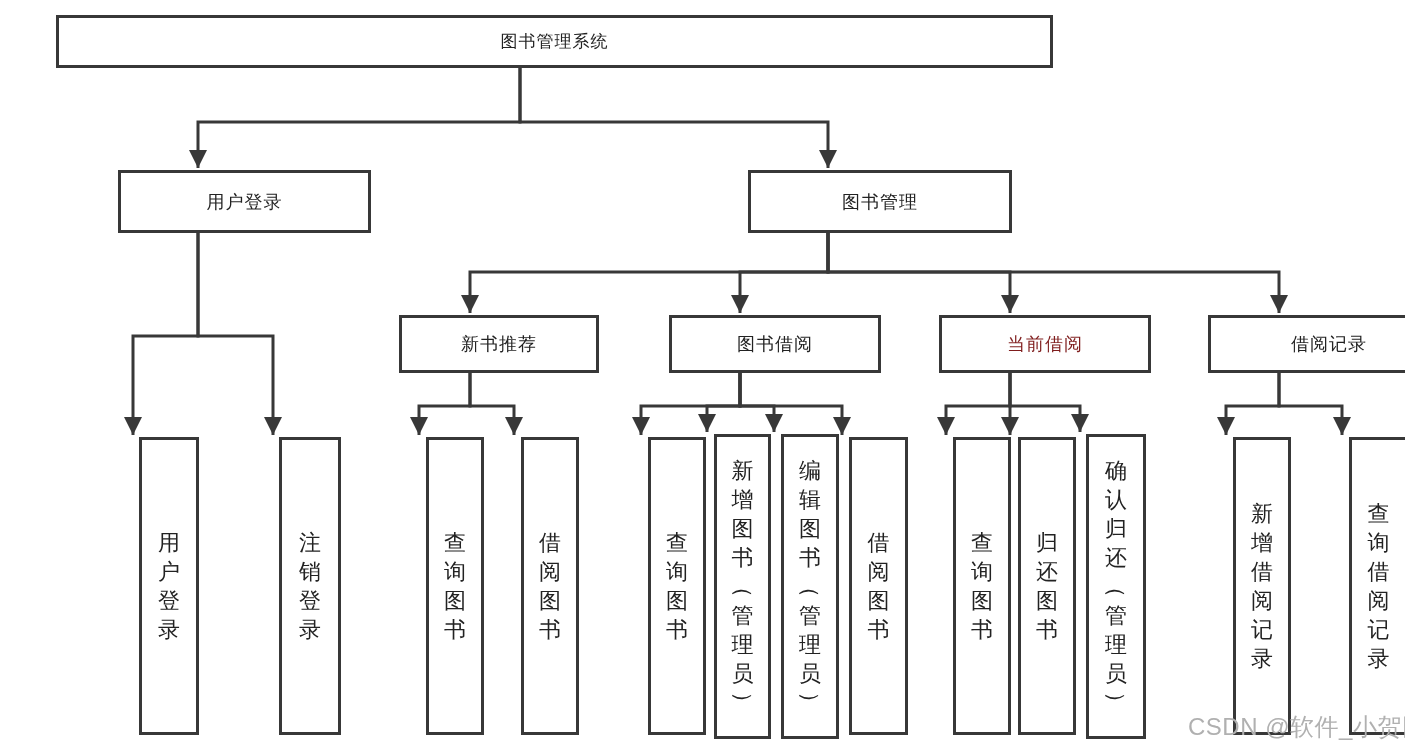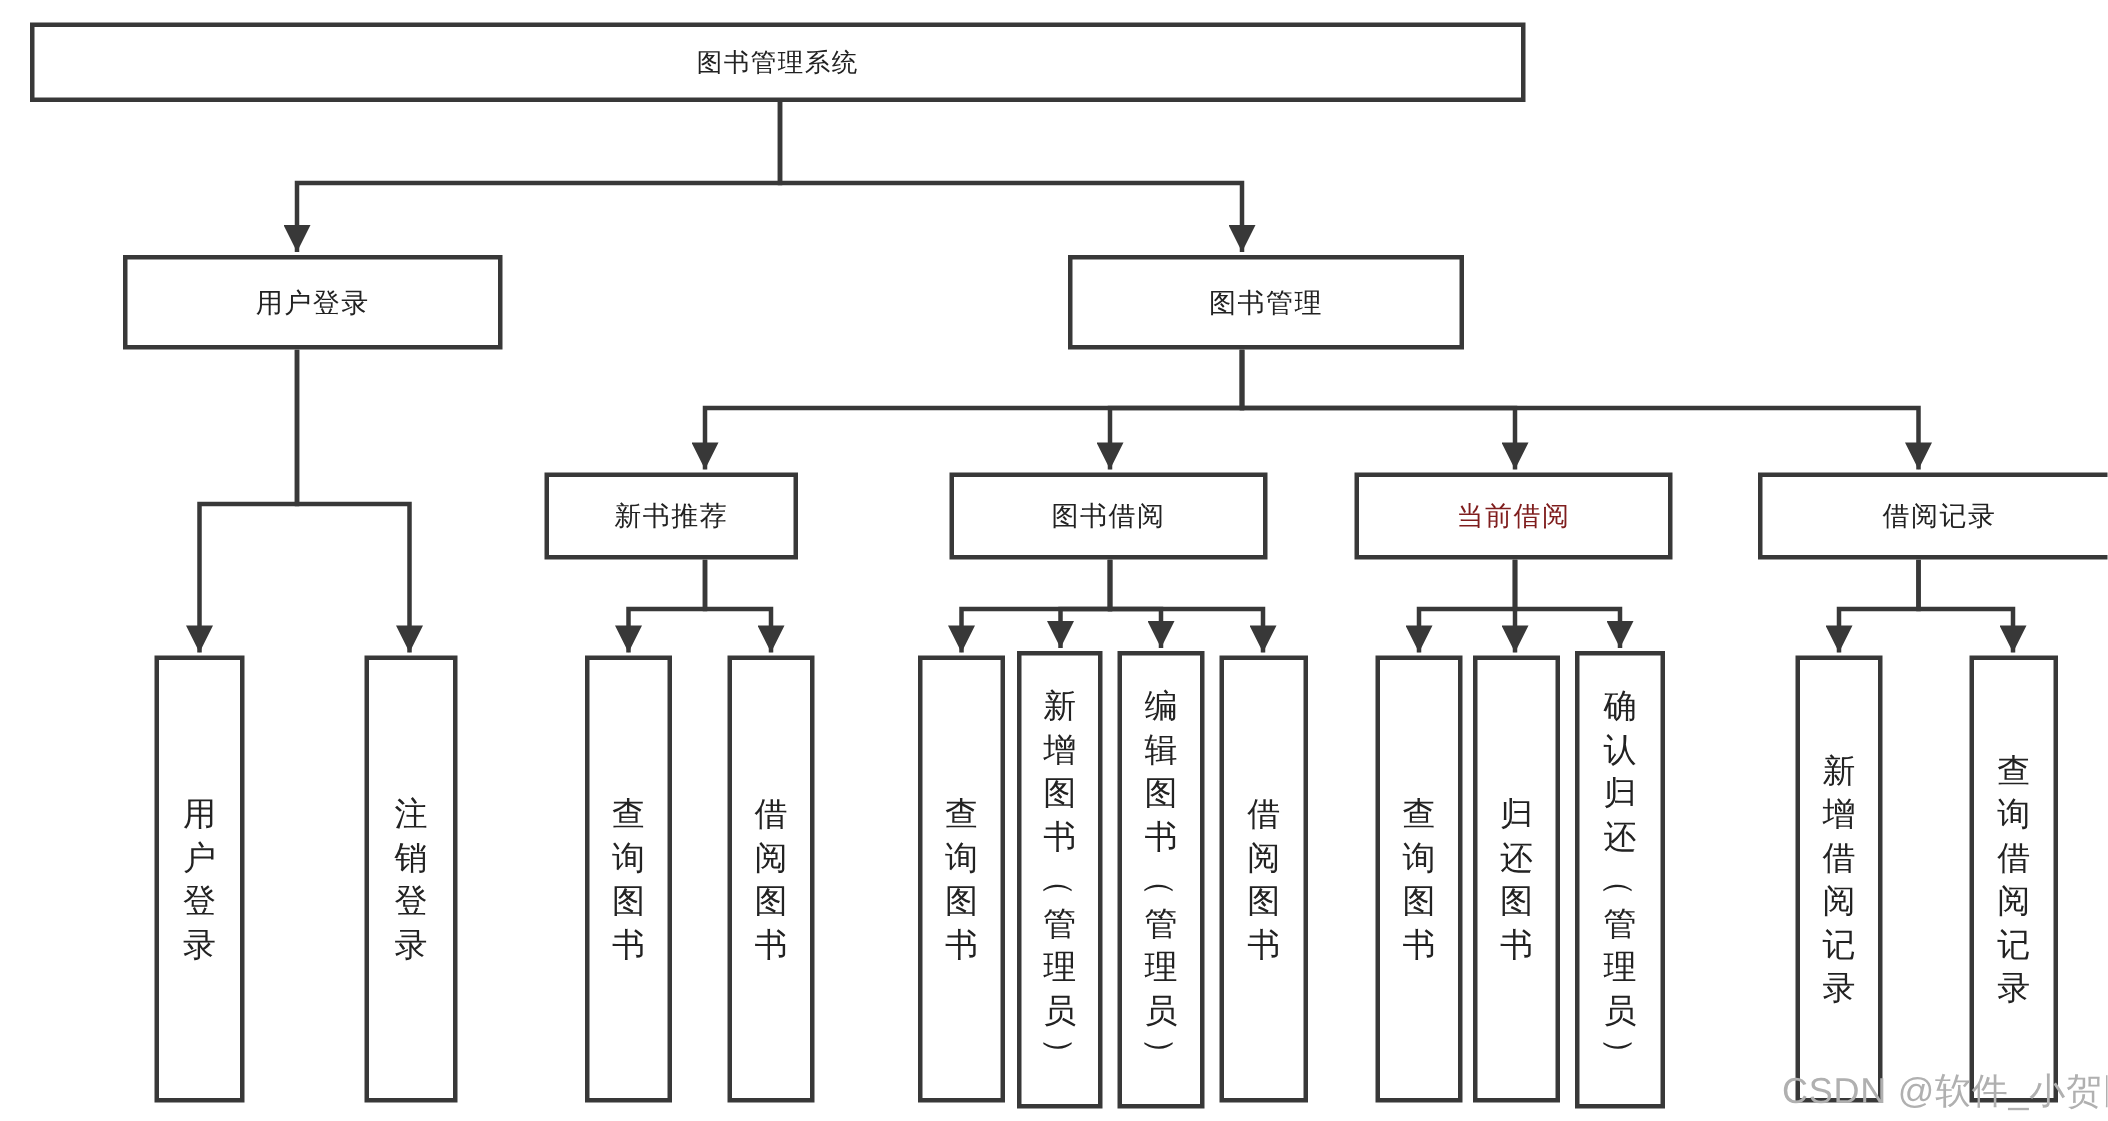--- a/index.html
+++ b/index.html
@@ -16,20 +16,21 @@
   .edge-layer {
     position: absolute; left: 0; top: 0; z-index: 1;
   }
   .node {
     position: absolute; z-index: 2;
     background: #ffffff;
     border: 3px solid #383838;
     display: flex; align-items: center; justify-content: center;
     color: #222222;
     text-align: center;
+    margin-left: 36px;
   }
   .node.horizontal { font-size: 18px; letter-spacing: 1px; }
   .node.root { font-size: 17px; }
   .node.vertical { font-size: 22px; }
   .node.vertical .vtext { display: block; }
   .node.vertical .ch {
     display: block; line-height: 29px; height: 29px; width: 100%;
     text-align: center;
   }
   .node.vertical .ch.rot { transform: rotate(90deg); }
@@ -75,21 +76,21 @@
   <div id="node-layer">
       <div class="node horizontal root" style="left: 20px; top: 15px; width: 997px; height: 53px; border-color: rgb(56, 56, 56); color: rgb(34, 34, 34);">
         <span>图书管理系统</span>
       </div>
       <div class="node horizontal" style="left: 82px; top: 170px; width: 253px; height: 63px; border-color: rgb(56, 56, 56); color: rgb(34, 34, 34);">
         <span>用户登录</span>
       </div>
       <div class="node horizontal" style="left: 712px; top: 170px; width: 264px; height: 63px; border-color: rgb(56, 56, 56); color: rgb(34, 34, 34);">
         <span>图书管理</span>
       </div>
-      <div class="node horizontal" style="left: 363px; top: 315px; width: 169px; height: 58px; border-color: rgb(56, 56, 56); color: rgb(34, 34, 34);">
+      <div class="node horizontal" style="left: 363px; top: 315px; width: 200px; height: 58px; border-color: rgb(56, 56, 56); color: rgb(34, 34, 34);">
         <span>新书推荐</span>
       </div>
       <div class="node horizontal" style="left: 633px; top: 315px; width: 212px; height: 58px; border-color: rgb(56, 56, 56); color: rgb(34, 34, 34);">
         <span>图书借阅</span>
       </div>
       <div class="node horizontal" style="left: 903px; top: 315px; width: 212px; height: 58px; border-color: rgb(56, 56, 56); color: #7f1d1d;">
         <span>当前借阅</span>
       </div>
       <div class="node horizontal" style="left: 1172px; top: 315px; width: 242px; height: 58px; border-color: rgb(56, 56, 56); color: rgb(34, 34, 34);">
         <span>借阅记录</span>

